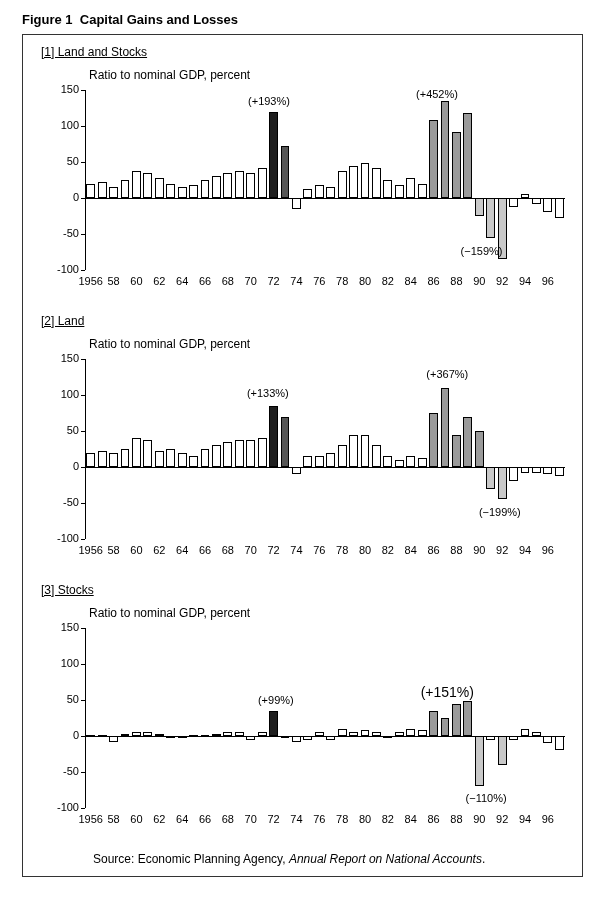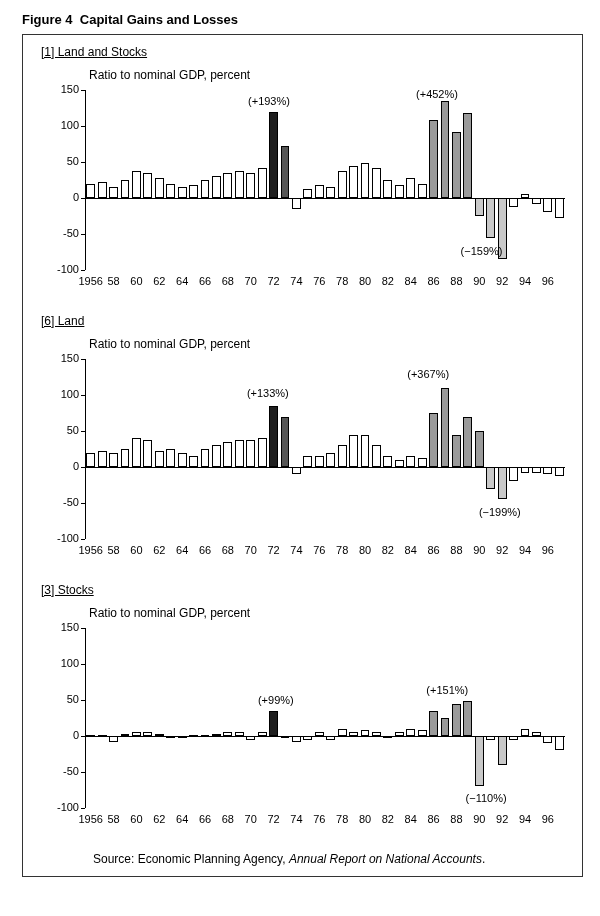--- a/index.html
+++ b/index.html
@@ -36,21 +36,21 @@
     background:#fff;padding:4px 2px 4px 10px;
     color:#8b97a3;font-size:15px;letter-spacing:1px;
     white-space:nowrap;
   }
 </style>
 </head>
 <body>
 
 <div class="page">
 
-  <div class="fig-title">Figure 4  Capital Gains and Losses</div>
+  <div class="fig-title">Figure 1  Capital Gains and Losses</div>
 
   <div class="fig-box">
 
     <div class="panel">
       <div class="panel-title">[1] Land and Stocks</div>
       <div class="chart">
           <div style="position: absolute; left: 60px; top: 0px; font-size: 12px;">Ratio to nominal GDP, percent</div>
           <div style="position: absolute; left: 56px; top: 22px; width: 1px; height: 180px; background: rgb(0, 0, 0);"></div>
           <div style="position: absolute; left: 52px; top: 22px; width: 4px; height: 1px; background: rgb(0, 0, 0);"></div>
           <div style="position: absolute; left: 8px; top: 15px; width: 42px; text-align: right; font-size: 11px;">150</div>
@@ -128,21 +128,21 @@
           <div style="position: absolute; left: 458.143px; top: 207px; width: 30px; text-align: center; font-size: 11px;">92</div>
           <div style="position: absolute; left: 481px; top: 207px; width: 30px; text-align: center; font-size: 11px;">94</div>
           <div style="position: absolute; left: 503.857px; top: 207px; width: 30px; text-align: center; font-size: 11px;">96</div>
           <div style="position: absolute; left: 200px; top: 27.24px; width: 80px; text-align: center; font-size: 11px;">(+193%)</div>
           <div style="position: absolute; left: 368px; top: 20.04px; width: 80px; text-align: center; font-size: 11px;">(+452%)</div>
           <div style="position: absolute; left: 412.571px; top: 177px; width: 80px; text-align: center; font-size: 11px;">(−159%)</div>
         </div>
     </div>
 
     <div class="panel">
-      <div class="panel-title">[6] Land</div>
+      <div class="panel-title">[2] Land</div>
       <div class="chart">
           <div style="position: absolute; left: 60px; top: 0px; font-size: 12px;">Ratio to nominal GDP, percent</div>
           <div style="position: absolute; left: 56px; top: 22px; width: 1px; height: 180px; background: rgb(0, 0, 0);"></div>
           <div style="position: absolute; left: 52px; top: 22px; width: 4px; height: 1px; background: rgb(0, 0, 0);"></div>
           <div style="position: absolute; left: 8px; top: 15px; width: 42px; text-align: right; font-size: 11px;">150</div>
           <div style="position: absolute; left: 52px; top: 58px; width: 4px; height: 1px; background: rgb(0, 0, 0);"></div>
           <div style="position: absolute; left: 8px; top: 51px; width: 42px; text-align: right; font-size: 11px;">100</div>
           <div style="position: absolute; left: 52px; top: 94px; width: 4px; height: 1px; background: rgb(0, 0, 0);"></div>
           <div style="position: absolute; left: 8px; top: 87px; width: 42px; text-align: right; font-size: 11px;">50</div>
           <div style="position: absolute; left: 52px; top: 130px; width: 4px; height: 1px; background: rgb(0, 0, 0);"></div>
@@ -209,21 +209,21 @@
           <div style="position: absolute; left: 321px; top: 207px; width: 30px; text-align: center; font-size: 11px;">80</div>
           <div style="position: absolute; left: 343.857px; top: 207px; width: 30px; text-align: center; font-size: 11px;">82</div>
           <div style="position: absolute; left: 366.714px; top: 207px; width: 30px; text-align: center; font-size: 11px;">84</div>
           <div style="position: absolute; left: 389.571px; top: 207px; width: 30px; text-align: center; font-size: 11px;">86</div>
           <div style="position: absolute; left: 412.429px; top: 207px; width: 30px; text-align: center; font-size: 11px;">88</div>
           <div style="position: absolute; left: 435.286px; top: 207px; width: 30px; text-align: center; font-size: 11px;">90</div>
           <div style="position: absolute; left: 458.143px; top: 207px; width: 30px; text-align: center; font-size: 11px;">92</div>
           <div style="position: absolute; left: 481px; top: 207px; width: 30px; text-align: center; font-size: 11px;">94</div>
           <div style="position: absolute; left: 503.857px; top: 207px; width: 30px; text-align: center; font-size: 11px;">96</div>
           <div style="position: absolute; left: 198.857px; top: 49.56px; width: 80px; text-align: center; font-size: 11px;">(+133%)</div>
-          <div style="position: absolute; left: 378.286px; top: 30.84px; width: 80px; font-size: 11px;">(+367%)</div>
+          <div style="position: absolute; left: 378.286px; top: 30.84px; width: 80px; text-align: center; font-size: 11px;">(+367%)</div>
           <div style="position: absolute; left: 430.857px; top: 169.08px; width: 80px; text-align: center; font-size: 11px;">(−199%)</div>
         </div>
     </div>
 
     <div class="panel">
       <div class="panel-title">[3] Stocks</div>
       <div class="chart">
           <div style="position: absolute; left: 60px; top: 0px; font-size: 12px;">Ratio to nominal GDP, percent</div>
           <div style="position: absolute; left: 56px; top: 22px; width: 1px; height: 180px; background: rgb(0, 0, 0);"></div>
           <div style="position: absolute; left: 52px; top: 22px; width: 4px; height: 1px; background: rgb(0, 0, 0);"></div>
@@ -296,21 +296,21 @@
           <div style="position: absolute; left: 321px; top: 207px; width: 30px; text-align: center; font-size: 11px;">80</div>
           <div style="position: absolute; left: 343.857px; top: 207px; width: 30px; text-align: center; font-size: 11px;">82</div>
           <div style="position: absolute; left: 366.714px; top: 207px; width: 30px; text-align: center; font-size: 11px;">84</div>
           <div style="position: absolute; left: 389.571px; top: 207px; width: 30px; text-align: center; font-size: 11px;">86</div>
           <div style="position: absolute; left: 412.429px; top: 207px; width: 30px; text-align: center; font-size: 11px;">88</div>
           <div style="position: absolute; left: 435.286px; top: 207px; width: 30px; text-align: center; font-size: 11px;">90</div>
           <div style="position: absolute; left: 458.143px; top: 207px; width: 30px; text-align: center; font-size: 11px;">92</div>
           <div style="position: absolute; left: 481px; top: 207px; width: 30px; text-align: center; font-size: 11px;">94</div>
           <div style="position: absolute; left: 503.857px; top: 207px; width: 30px; text-align: center; font-size: 11px;">96</div>
           <div style="position: absolute; left: 206.857px; top: 88.44px; width: 80px; text-align: center; font-size: 11px;">(+99%)</div>
-          <div style="position: absolute; left: 378.286px; top: 78.36px; width: 80px; text-align: center; font-size: 11px;">(+151%)</div>
+          <div style="position: absolute; left: 378.286px; top: 78.36px; width: 80px; text-align: center; font-size: 14px;">(+151%)</div>
           <div style="position: absolute; left: 417.143px; top: 186.36px; width: 80px; text-align: center; font-size: 11px;">(−110%)</div>
         </div>
     </div>
 
     <div class="source">
       <span>Source: Economic Planning Agency, </span><i>Annual Report on National Accounts</i><span>.</span>
     </div>
 
   </div>
 

